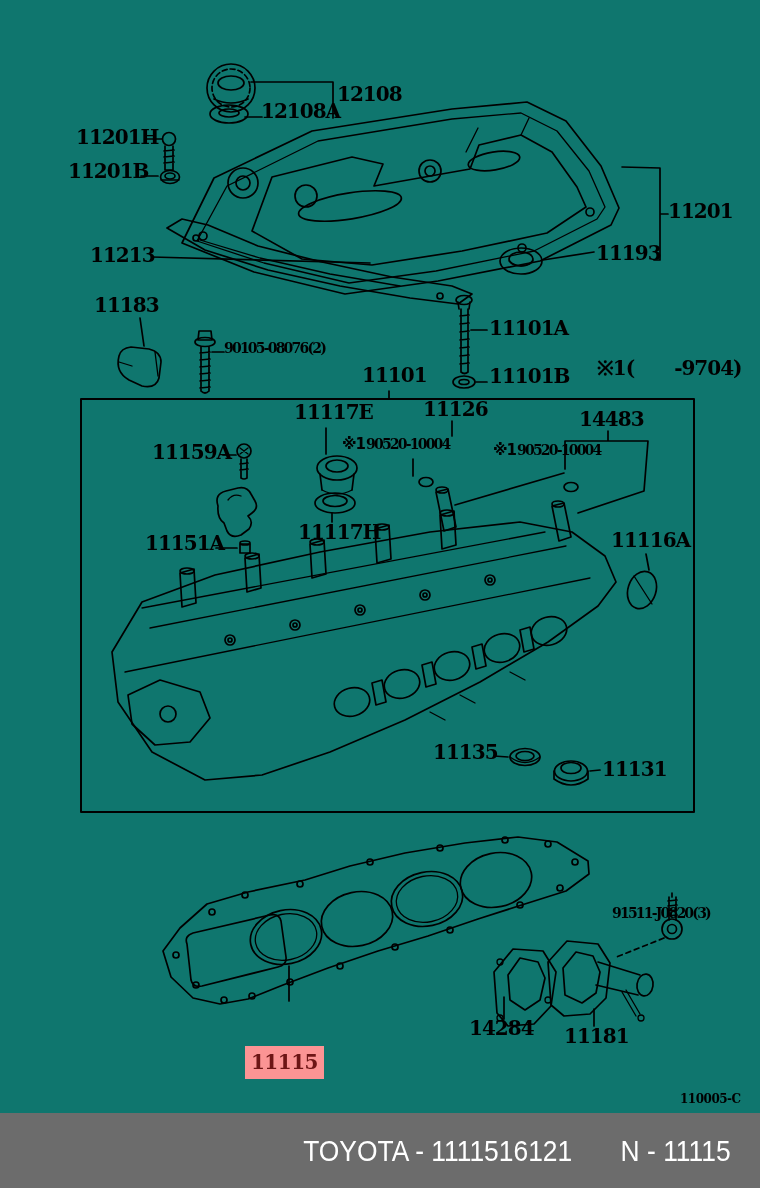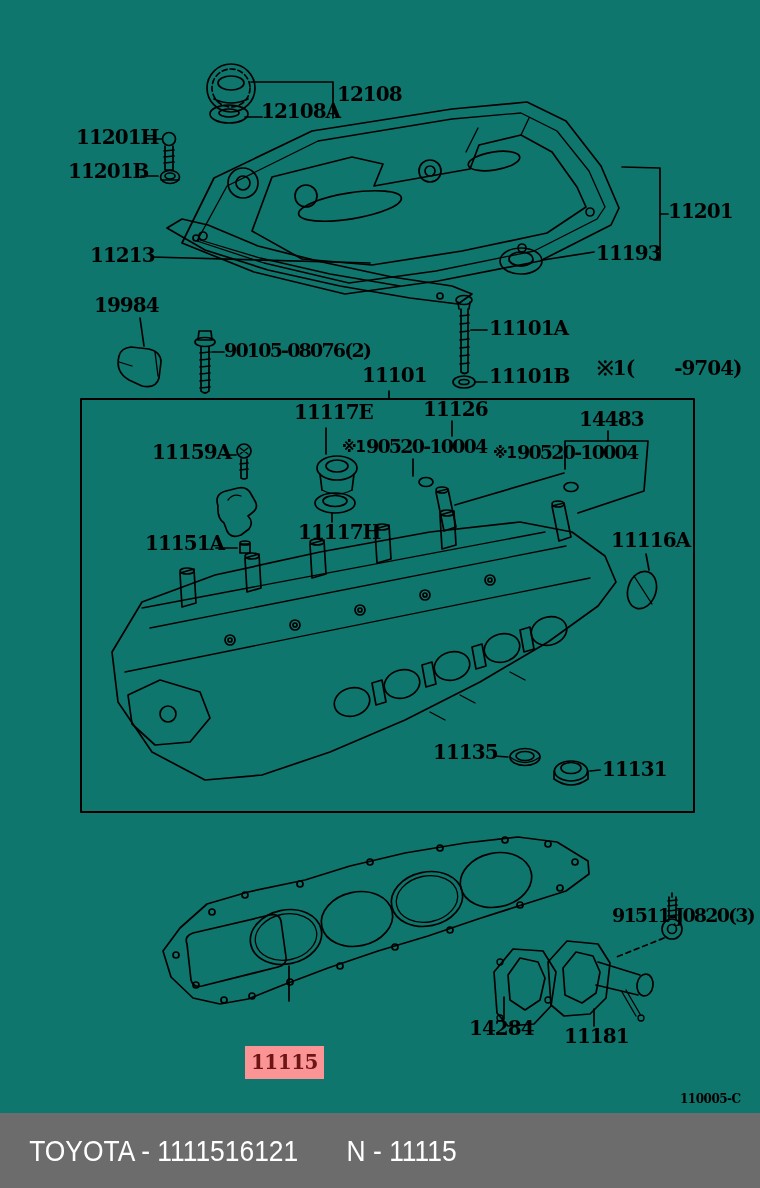--- a/index.html
+++ b/index.html
@@ -7,30 +7,30 @@
          font-family:"DejaVu Serif","Liberation Serif",serif;}
   svg{position:absolute;left:0;top:0;}
   svg *{vector-effect:non-scaling-stroke;}
   .art path,.art ellipse,.art circle,.art rect,.art line,.art polyline{
     fill:none;stroke:#000;stroke-width:1.7;stroke-linecap:round;stroke-linejoin:round;}
   .thin{stroke-width:1.3 !important;}
   .dash{stroke-dasharray:5 4;}
   .boxline{stroke-width:2 !important;}
   .lbl{position:absolute;font-weight:700;font-size:20px;letter-spacing:-1px;color:#000;
        white-space:pre;line-height:1.05;}
-  .code{font-size:19px;letter-spacing:-1.8px;}
+  .code{font-size:14px;letter-spacing:-1.8px;}
   .star{font-family:"DejaVu Sans","Liberation Sans",sans-serif;font-size:15px;font-weight:700;
         align-self:flex-end;margin-bottom:1px;margin-right:1px;}
   .guide{display:flex;align-items:flex-start;}
   .notebox{display:flex;gap:40px;}
   .hl{background:#fb9494;color:#6d1515;width:79px;height:33px;display:flex;
       align-items:center;justify-content:center;letter-spacing:-0.5px;margin-top:44px;}
   .sheetcode{font-size:12px;letter-spacing:-0.5px;}
   .footer{position:absolute;left:0;top:1113px;width:760px;height:75px;background:#6c6c6c;
-          display:flex;align-items:center;justify-content:flex-start;}
+          display:flex;align-items:center;justify-content:flex-end;}
   .footrow{display:flex;gap:55px;transform:scaleX(.88);color:#fff;
            font-family:"Liberation Sans","DejaVu Sans",sans-serif;font-size:30px;
            font-weight:400;letter-spacing:0;}
 </style>
 </head>
 <body>
 
 <div class="stage">
 
   <svg class="art" width="760" height="1113" viewBox="0 0 760 1113">
@@ -268,21 +268,21 @@
     </g>
   </svg>
 
   <div class="lbl" style="left:337px;top:84px">12108</div>
   <div class="lbl" style="left:261px;top:101px">12108A</div>
   <div class="lbl" style="left:76px;top:127px">11201H</div>
   <div class="lbl" style="left:68px;top:161px">11201B</div>
   <div class="lbl" style="left:90px;top:245px">11213</div>
   <div class="lbl" style="left:668px;top:201px">11201</div>
   <div class="lbl" style="left:596px;top:243px">11193</div>
-  <div class="lbl" style="left:94px;top:295px">19984</div>
+  <div class="lbl" style="left:94px;top:295px">11183</div>
   <div class="lbl code" style="left:224px;top:341px">90105-08076(2)</div>
   <div class="lbl" style="left:489px;top:318px">11101A</div>
   <div class="lbl" style="left:489px;top:366px">11101B</div>
   <div class="lbl notebox" style="left:597px;top:358px">
     <span>※1(</span><span>-9704)</span>
   </div>
   <div class="lbl" style="left:362px;top:365px">11101</div>
 
   <div class="lbl" style="left:294px;top:402px">11117E</div>
   <div class="lbl" style="left:423px;top:399px">11126</div>

